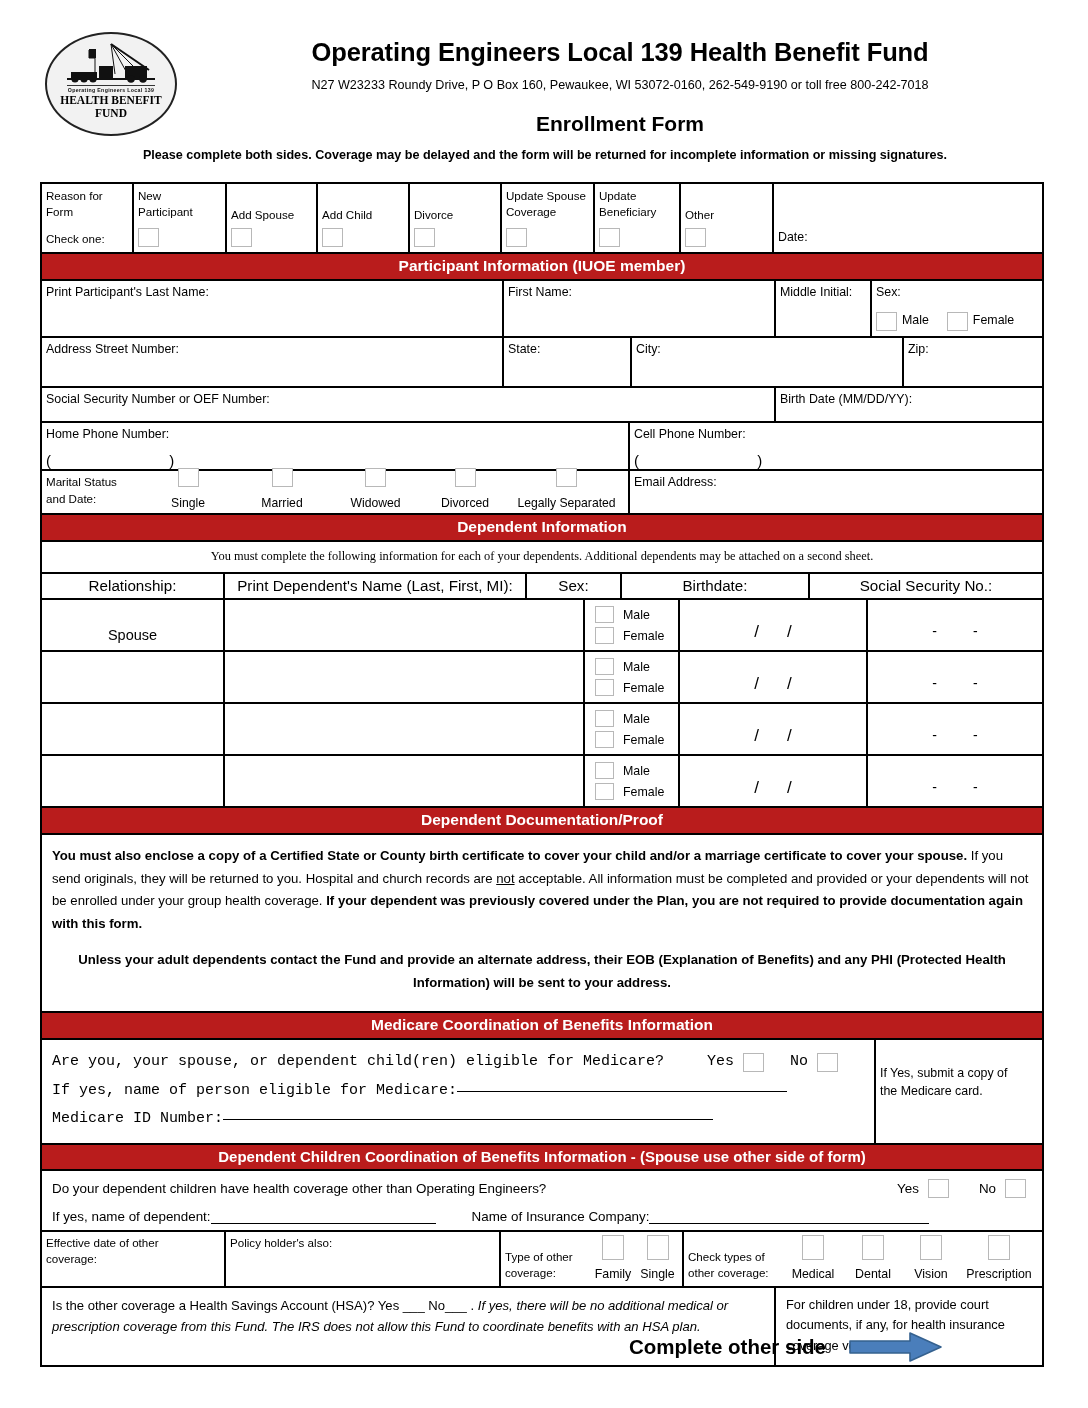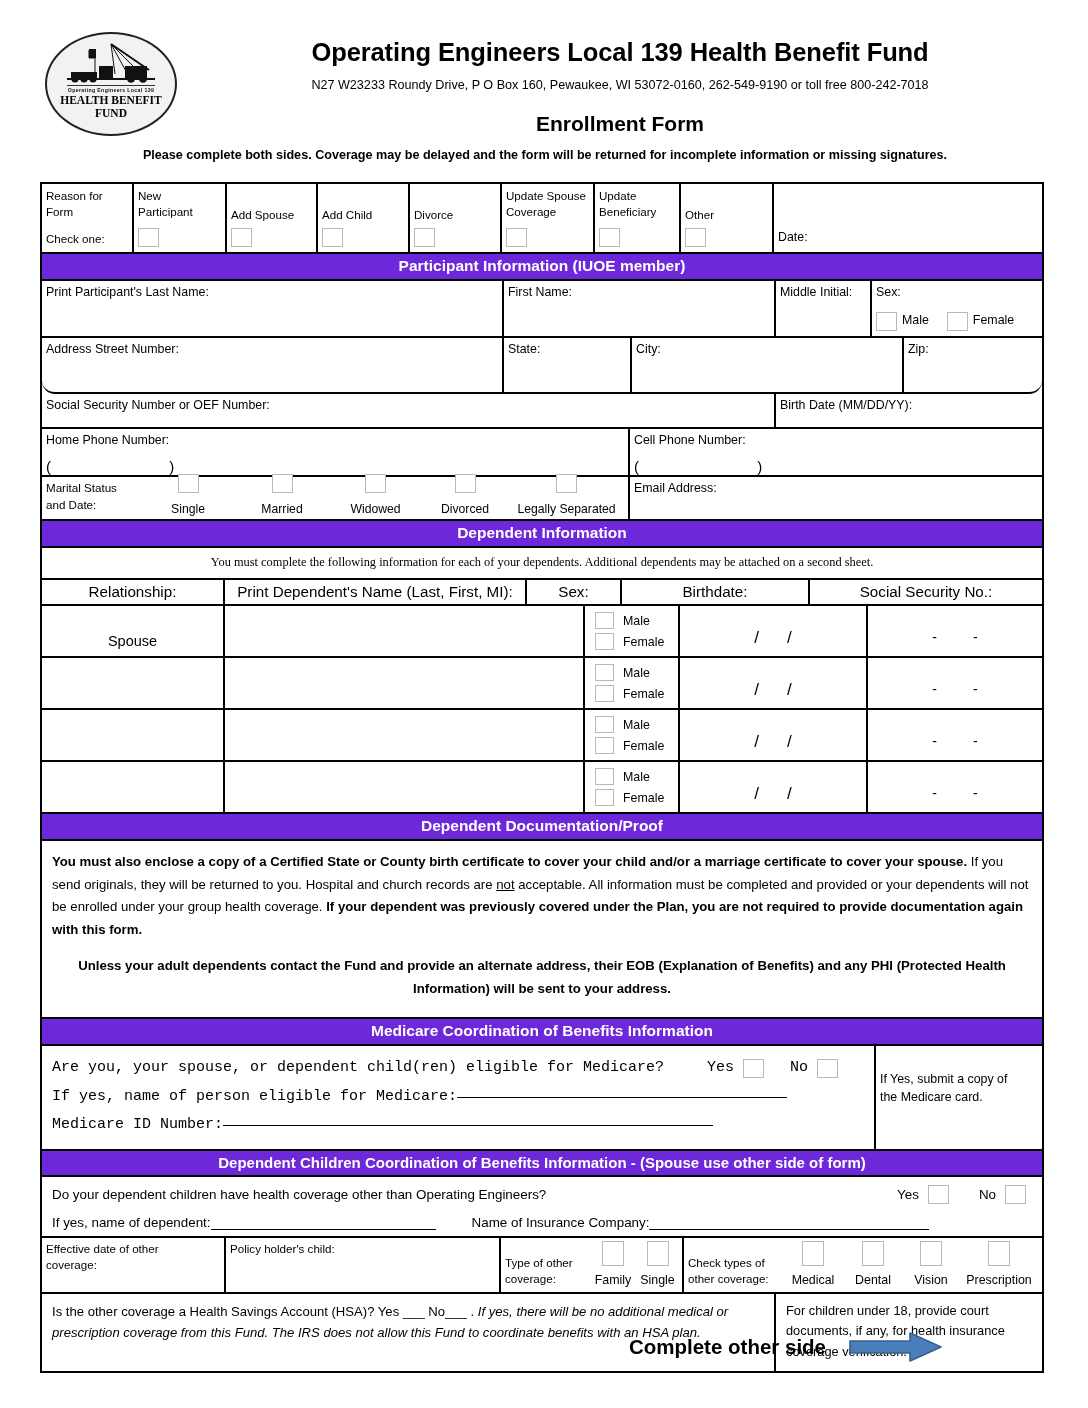--- a/index.html
+++ b/index.html
@@ -64,40 +64,40 @@
     border: 2px solid #000;
   }
   .row { display: flex; border-bottom: 2px solid #000; }
   .row:last-child { border-bottom: none; }
   .cell { position: relative; border-right: 2px solid #000; padding: 3px 4px; }
   .cell:last-child { border-right: none; }
   .lbl { font-size: 12.4px; line-height: 1.45; }
   .lbl-sm { font-size: 11.6px; line-height: 1.4; }
 
   .bar {
-    background: #6d28d9; color: #fff; text-align: center;
+    background: #b91c1c; color: #fff; text-align: center;
     font-size: 15.5px; font-weight: 700; padding: 3px 0 4px;
     border-bottom: 2px solid #000;
   }
 
   .chk {
     display: inline-block; width: 19px; height: 17px;
     border: 1px solid #b8b8b8; background: #fff; vertical-align: middle;
   }
   .chk-lg { width: 21px; height: 19px; }
 
   
   .reason-row { height: 70px; }
   .reason-cell { display: flex; flex-direction: column; justify-content: space-between; }
   .reason-cell .rc-label { padding-top: 1px; }
   .reason-cell .rc-box { padding-bottom: 2px; }
 
   
   .r-name { height: 57px; }
-  .r-addr { height: 56px; border-radius: 13px; }
+  .r-addr { height: 50px; }
   .r-ssn  { height: 35px; }
   .r-phone{ height: 48px; }
   .r-marital { height: 44px; }
 
   .sexbox { display:flex; align-items:center; gap:6px; margin-top: 10px; }
   .sexbox .sx { display:flex; align-items:center; gap:5px; }
 
   .paren { font-size: 15px; letter-spacing: 0; margin-top: 8px; display:block; }
 
   .marital-inner { display:flex; align-items:flex-end; height:100%; }
@@ -558,21 +558,21 @@
     </div>
 
     <div class="row cov-row">
       <div class="cell" style="width:184px">
         <div class="lbl-sm">
           <div>Effective date of other</div>
           <div>coverage:</div>
         </div>
       </div>
       <div class="cell" style="width:275px">
-        <div class="lbl-sm">Policy holder's child:</div>
+        <div class="lbl-sm">Policy holder's also:</div>
       </div>
       <div class="cell" style="width:183px">
         <div class="cov-two">
           <div class="cov-sub lbl-sm" style="width:84px;padding-bottom:2px">
             <div style="padding-top:14px">Type of other</div>
             <div>coverage:</div>
           </div>
           <div class="cov-item" style="width:48px;padding-bottom:2px">
             <span class="chk"></span>
             <span>Family</span>

